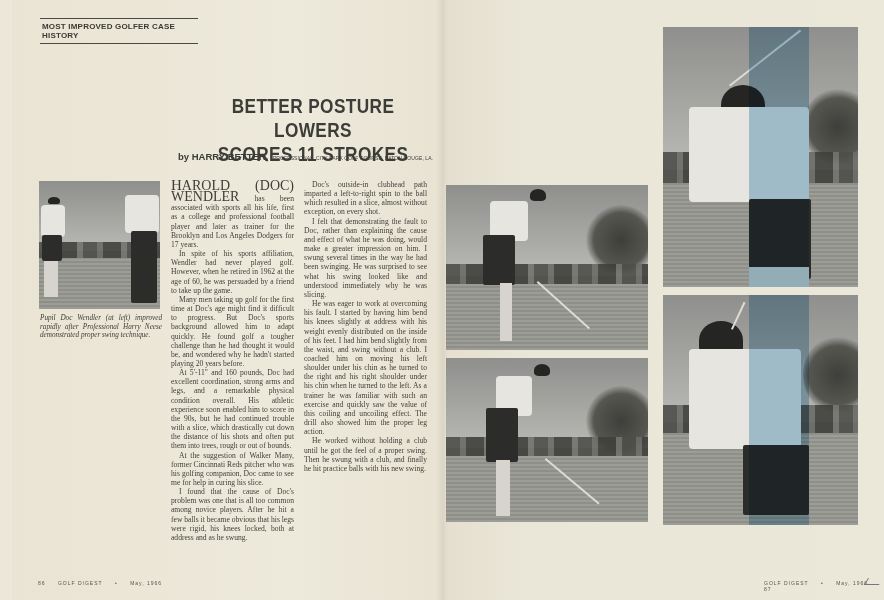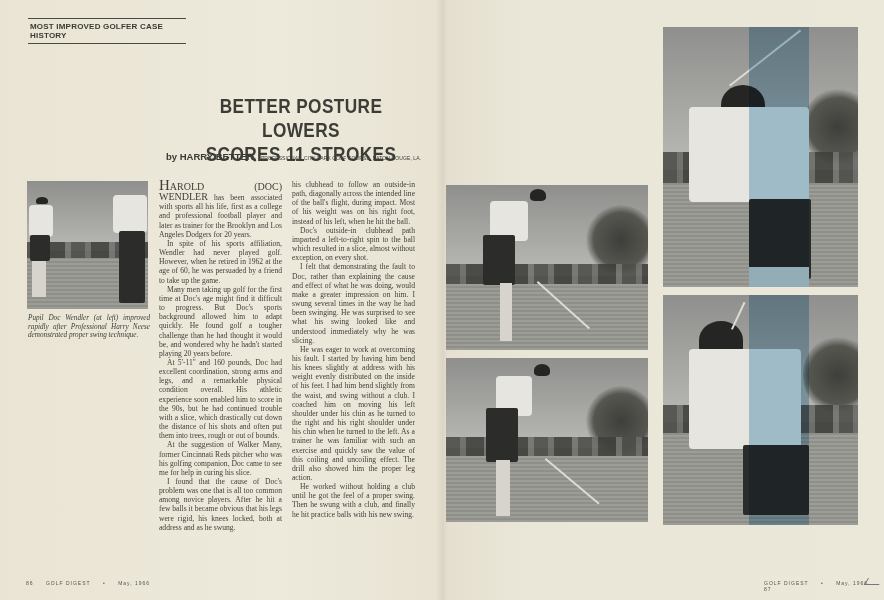--- a/index.html
+++ b/index.html
@@ -3,21 +3,21 @@
 <meta charset="utf-8">
 <style>
   html, body { margin:0; padding:0; }
   body {
     width:884px; height:600px; overflow:hidden; position:relative;
     background:#ece7d8;
     font-family:"Liberation Serif", serif;
     color:#3a3a36;
   }
   .page { position:absolute; top:0; height:600px; }
-  .page-left { left:0; width:442px; background:linear-gradient(90deg,#e9e4d4 0%,#eeeadb 60%,#e6e1d1 100%);padding-left:26px; }
+  .page-left { left:12px; width:442px; background:linear-gradient(90deg,#e9e4d4 0%,#eeeadb 60%,#e6e1d1 100%);padding-left:26px; }
   .page-right { left:442px; width:442px; background:linear-gradient(90deg,#e4dfcf 0%,#ebe7d8 20%,#ece8d9 100%); }
   .gutter { position:absolute; left:436px; top:0; width:12px; height:600px;
     background:linear-gradient(90deg,rgba(0,0,0,0) 0%,rgba(120,110,90,0.10) 50%,rgba(0,0,0,0) 100%); }
 
   .section-label {
     position:absolute; left:28px; top:18px; width:156px;
     border-top:1.5px solid #4a4a44; border-bottom:1.5px solid #4a4a44;
     padding:3px 0 3px 2px;
     font-family:"Liberation Sans", sans-serif; font-weight:bold;
     font-size:8px; letter-spacing:0.2px; color:#3a3a36;
@@ -58,21 +58,21 @@
     position:absolute; font-style:italic; font-size:7.2px; line-height:8.6px;
     color:#3c3c38; text-align:justify;
   }
   .column {
     position:absolute; font-size:7.6px; line-height:9.15px; color:#3e3e3a;
     text-align:justify; hyphens:manual;
   }
   .column p { margin:0; text-indent:8px; }
   .column p.first { text-indent:0; }
   .dropcap { font-size:15px; line-height:10px; }
-  .smallcaps { font-variant:small-caps; font-size:10px; }
+  .smallcaps { font-variant:small-caps; font-size:14px; }
 
   .folio {
     position:absolute; top:580px;
     font-family:"Liberation Sans", sans-serif; font-size:5px;
     letter-spacing:1px; color:#55554f;
   }
   .folio span { margin-right:10px; }
   .scribble { position:absolute; left:866px; top:578px; width:14px; height:6px;
     border-bottom:1px solid #777; border-left:1px solid #777; transform:skewX(-30deg); }
 </style>
@@ -101,30 +101,29 @@
     <div class="cap" style="left:9px; top:16px; width:12px; height:7px;"></div>
     <div class="shirt" style="left:2px; top:24px; width:24px; height:32px;"></div>
     <div class="shorts" style="left:3px; top:54px; width:20px; height:26px;"></div>
     <div class="legs" style="left:5px; top:80px; width:14px; height:36px;"></div>
     <div class="shirt" style="left:86px; top:14px; width:34px; height:38px;"></div>
     <div class="shorts" style="left:92px; top:50px; width:26px; height:72px;"></div>
   </div>
   <div class="caption" style="left:28px; top:314px; width:122px;">Pupil Doc Wendler (at left) improved rapidly after Professional Harry Neese demonstrated proper swing technique.</div>
 
   <div class="column" style="left:159px; top:180px; width:123px;">
-    <p class="first"><span class="dropcap">H</span><span class="smallcaps">AROLD (DOC) WENDLER</span><span> has been associated with sports all his life, first as a college and professional football player and later as trainer for the Brooklyn and Los Angeles Dodgers for 20 years.</span></p>
+    <p class="first"><span class="dropcap">H</span><span class="smallcaps">AROLD (DOC) WENDLER</span><span> has been associated with sports all his life, first as a college and professional football player and later as trainer for the Brooklyn and Los Angeles Dodgers for 17 years.</span></p>
     <p>In spite of his sports affiliation, Wendler had never played golf. However, when he retired in 1962 at the age of 60, he was persuaded by a friend to take up the game.</p>
     <p>Many men taking up golf for the first time at Doc's age might find it difficult to progress. But Doc's sports background allowed him to adapt quickly. He found golf a tougher challenge than he had thought it would be, and wondered why he hadn't started playing 20 years before.</p>
     <p>At 5'-11" and 160 pounds, Doc had excellent coordination, strong arms and legs, and a remarkable physical condition overall. His athletic experience soon enabled him to score in the 90s, but he had continued trouble with a slice, which drastically cut down the distance of his shots and often put them into trees, rough or out of bounds.</p>
     <p>At the suggestion of Walker Many, former Cincinnati Reds pitcher who was his golfing companion, Doc came to see me for help in curing his slice.</p>
     <p>I found that the cause of Doc's problem was one that is all too common among novice players. After he hit a few balls it became obvious that his legs were rigid, his knees locked, both at address and as he swung.</p>
   </div>
 
   <div class="column" style="left:292px; top:180px; width:123px;">
-    <p class="first">his clubhead to follow an outside-in path, diagonally across the intended line of the ball's flight, during impact. Most of his weight was on his right foot, instead of his left, when he hit the ball.</p>
     <p>Doc's outside-in clubhead path imparted a left-to-right spin to the ball which resulted in a slice, almost without exception, on every shot.</p>
     <p>I felt that demonstrating the fault to Doc, rather than explaining the cause and effect of what he was doing, would make a greater impression on him. I swung several times in the way he had been swinging. He was surprised to see what his swing looked like and understood immediately why he was slicing.</p>
     <p>He was eager to work at overcoming his fault. I started by having him bend his knees slightly at address with his weight evenly distributed on the inside of his feet. I had him bend slightly from the waist, and swing without a club. I coached him on moving his left shoulder under his chin as he turned to the right and his right shoulder under his chin when he turned to the left. As a trainer he was familiar with such an exercise and quickly saw the value of this coiling and uncoiling effect. The drill also showed him the proper leg action.</p>
     <p>He worked without holding a club until he got the feel of a proper swing. Then he swung with a club, and finally he hit practice balls with his new swing.</p>
   </div>
 
   <div class="folio" style="left:26px;">
     <span>86</span>
     <span>GOLF DIGEST</span>
     <span>•</span>

